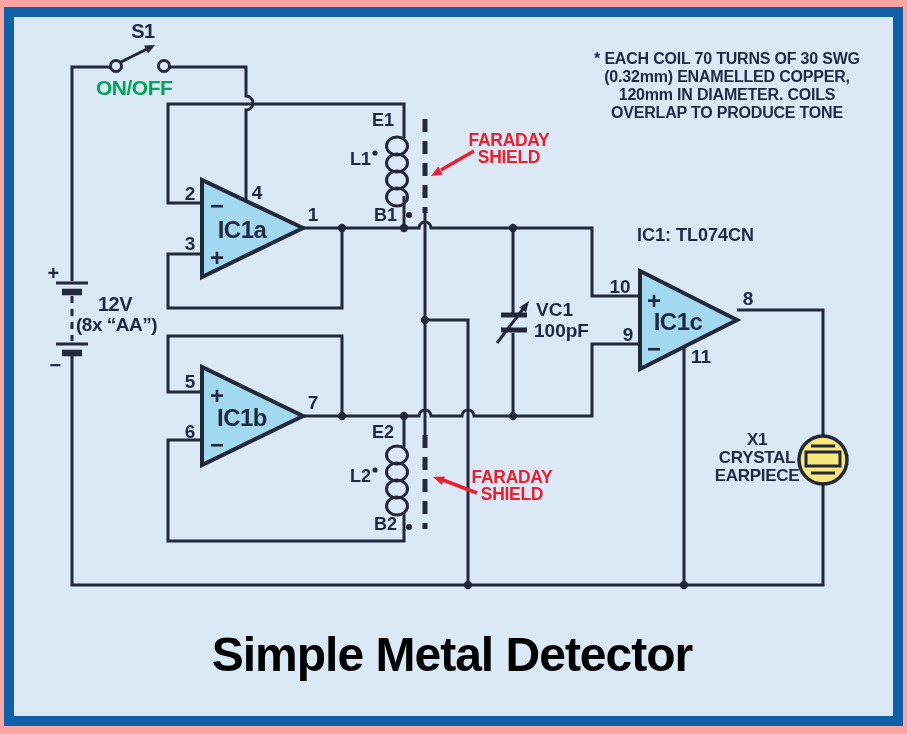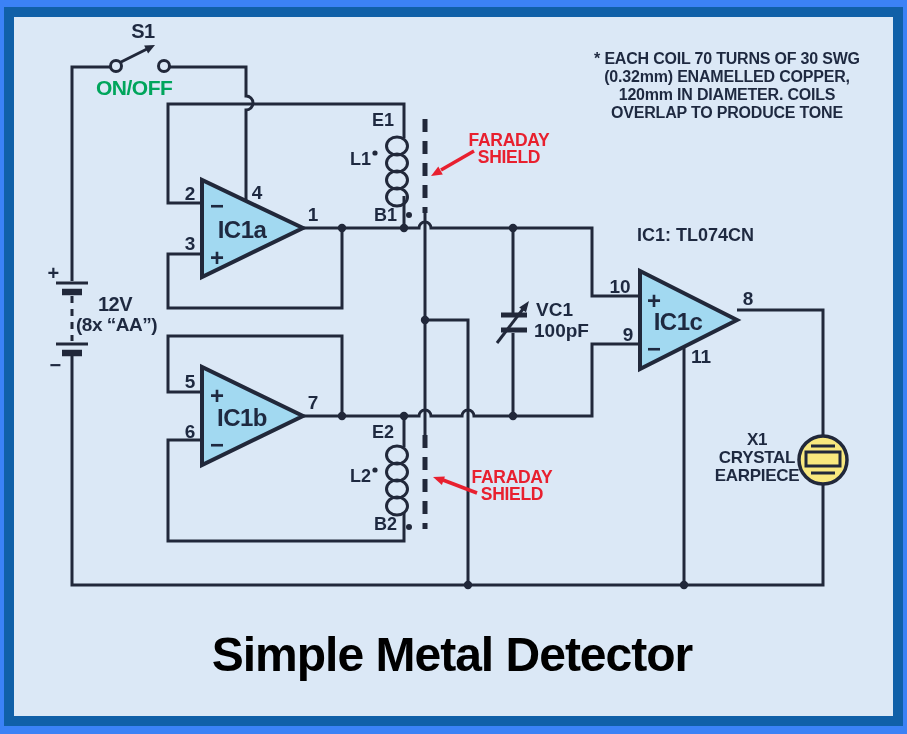--- a/index.html
+++ b/index.html
@@ -1,16 +1,16 @@
 <!DOCTYPE html>
 <html><head>
 <meta charset="utf-8">
 <style>
   html,body{margin:0;padding:0;background:#ffffff;}
-  .canvas{position:relative;width:907px;height:734px;background:#3b82f6;overflow:hidden;}
+  .canvas{position:relative;width:907px;height:734px;background:#fca5a5;overflow:hidden;}
   .frame{position:absolute;left:4px;top:7px;width:899px;height:719px;box-sizing:border-box;
          border:10px solid #1060a8;background:#dbe8f6;}
   svg.schematic{position:absolute;left:0;top:0;}
   svg text{font-family:"Liberation Sans",sans-serif;font-weight:700;fill:#1e2940;}
   .w{stroke:#21283a;stroke-width:3;fill:none;}
   .w5{stroke:#21283a;stroke-width:5;fill:none;}
   .w6{stroke:#21283a;stroke-width:6.5;fill:none;}
   .dash{stroke:#21283a;stroke-width:5;fill:none;stroke-dasharray:13 9;}
   .bdash{stroke:#21283a;stroke-width:3;fill:none;stroke-dasharray:7 6;}
   .dot{fill:#21283a;}

